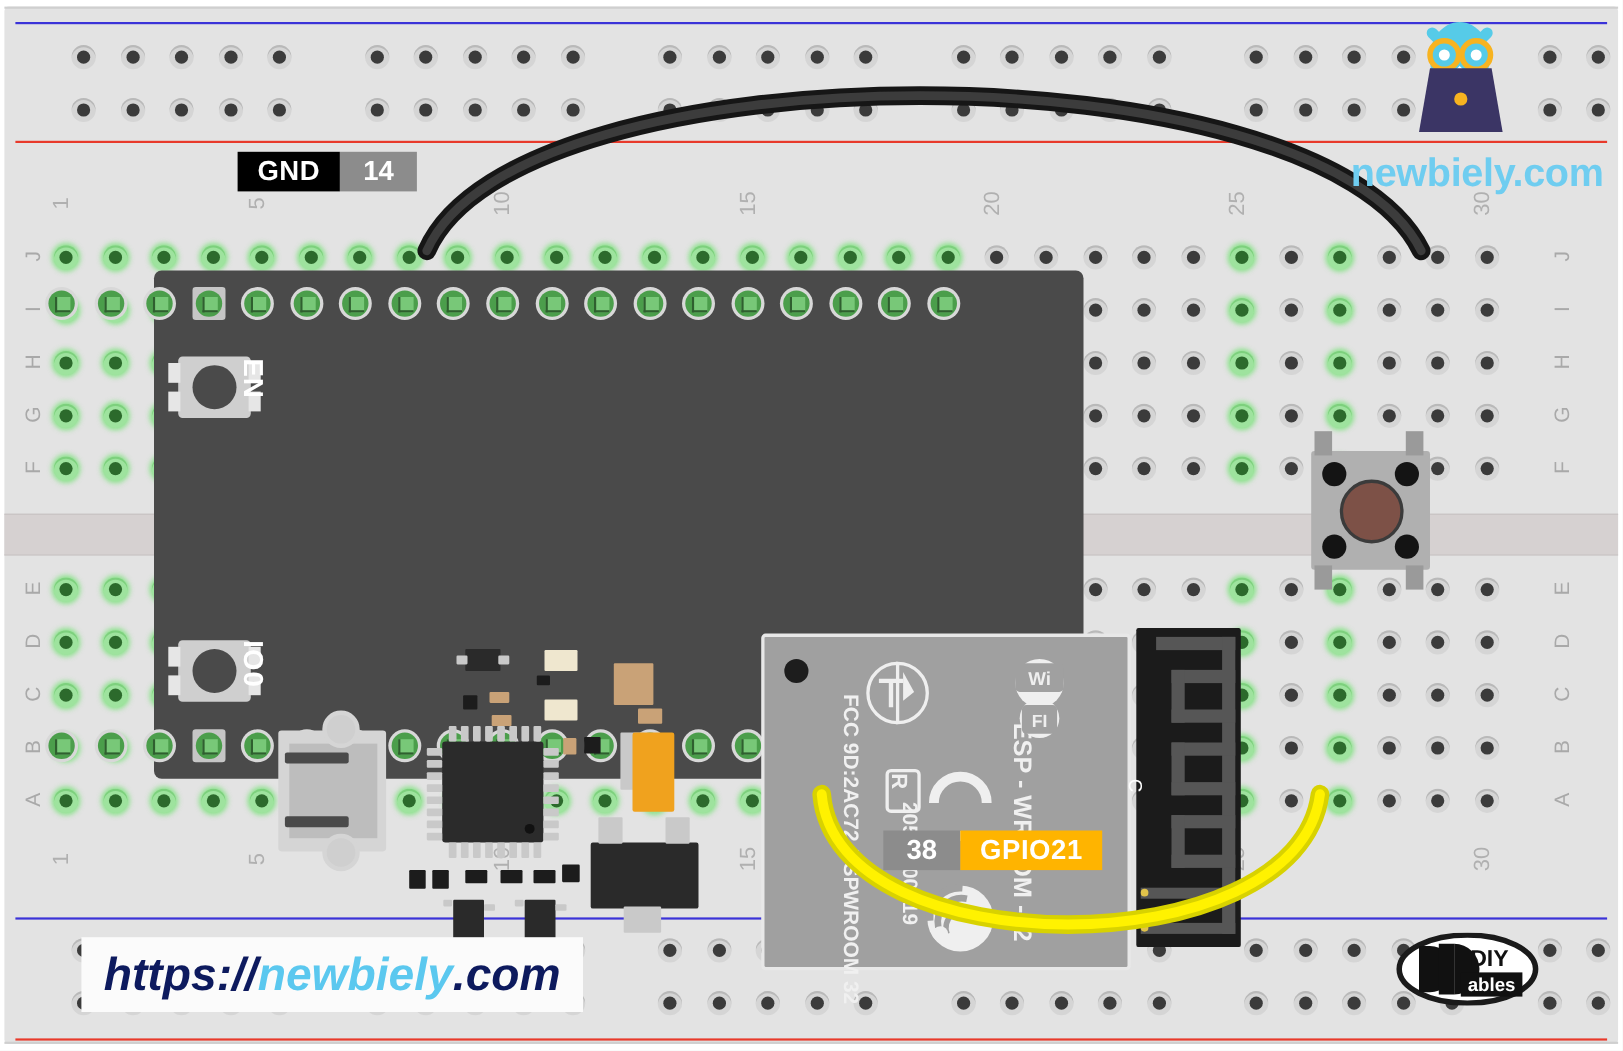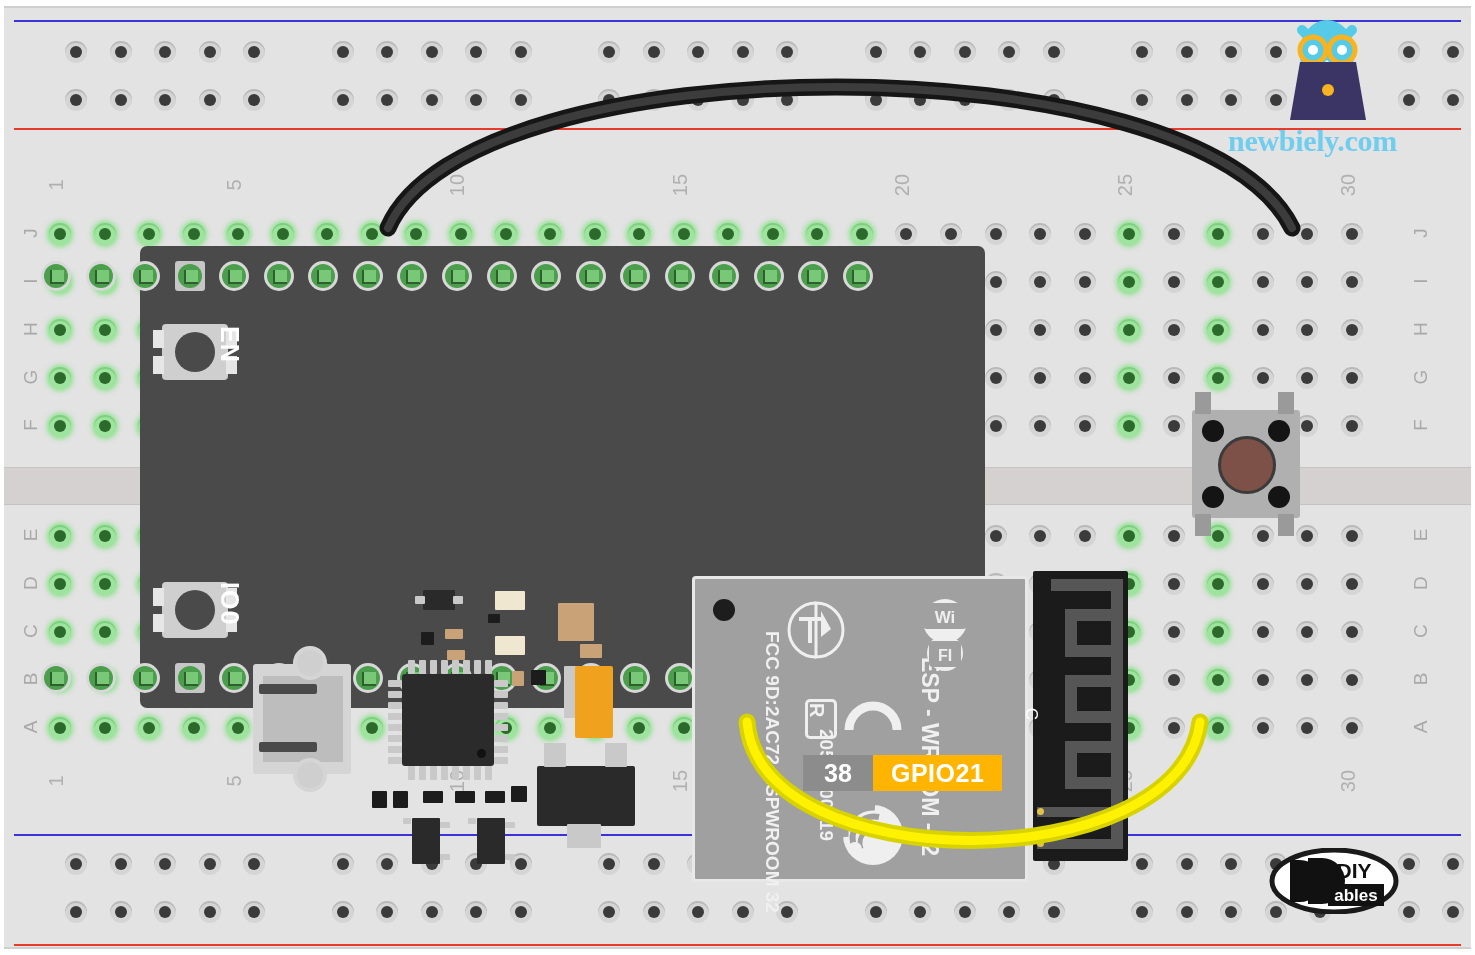--- a/index.html
+++ b/index.html
@@ -151,22 +151,22 @@
   #urlplate{
     position:absolute;left:74px;top:852px;width:456px;height:68px;background:#fbfbfb;
     display:flex;align-items:center;justify-content:center;
   }
   #urlplate .u{font-style:italic;font-weight:700;font-size:42px;font-family:"Liberation Sans",sans-serif;}
   .u.dark{color:#0d1a5e;}
   .u.cyan{color:#5bc8ef;}
 
   
   #wm{
-    position:absolute;left:1228px;top:124px;color:#6fcdf0;font-size:30px;font-weight:700;
-    font-family:Liberation Serif, serif;letter-spacing:-.3px;
+    position:absolute;left:1228px;top:136px;color:#6fcdf0;font-size:36px;font-weight:700;
+    font-family:Liberation Sans, sans-serif;letter-spacing:-.3px;
   }
 
   
   #owl{position:absolute;left:1272px;top:16px;width:110px;height:108px;}
 
   
   #diy{position:absolute;left:1268px;top:848px;width:132px;height:66px;}
 </style>
 </head>
 <body>
@@ -939,20 +939,24 @@
 
   <svg id="wires" viewBox="0 0 1475 955">
 
     <path id="w-gnd-outline" d="M388 228 C 470 40, 1200 40, 1292 228" fill="none" stroke="#161616" stroke-width="17" stroke-linecap="round"></path>
     <path id="w-gnd" d="M388 228 C 470 40, 1200 40, 1292 228" fill="none" stroke="#3c3c3c" stroke-width="8" stroke-linecap="round"></path>
 
     <path id="w-sig-outline" d="M747 722 C 760 880, 1180 880, 1200 722" fill="none" stroke="#d8d200" stroke-width="17" stroke-linecap="round"></path>
     <path id="w-sig" d="M747 722 C 760 880, 1180 880, 1200 722" fill="none" stroke="#fff200" stroke-width="9" stroke-linecap="round"></path>
   </svg>
 
+  <div class="tag gnd" style="left:216px;top:138px;">
+    <div class="name">GND</div>
+    <div class="num">14</div>
+  </div>
   <div class="tag gpio" style="left:803px;top:755px;">
     <div class="num">38</div>
     <div class="name">GPIO21</div>
   </div>
 
   <div id="wm">newbiely.com</div>
 
   <svg id="owl" viewBox="0 0 110 108">
 
     <path d="M30 52 C22 20, 40 4, 55 4 C70 4, 88 20, 80 52 Z" fill="#56cbe8"></path>
@@ -963,20 +967,25 @@
     <line x1="54" y1="34" x2="57" y2="34" stroke="#f7b320" stroke-width="5"></line>
     <circle cx="41" cy="34" r="5" fill="#ffffff"></circle>
     <circle cx="70" cy="34" r="5" fill="#ffffff"></circle>
 
     <path d="M55 44 l5 5 l-5 5 l-5 -5 z" fill="#ffffff"></path>
 
     <path d="M18 104 L28 46 L84 46 L94 104 Z" fill="#3b3565"></path>
     <circle cx="56" cy="74" r="6" fill="#f7b320"></circle>
   </svg>
 
+  <div id="urlplate">
+    <span class="u dark">https://</span>
+      <span class="u cyan">newbiely</span>
+      <span class="u dark">.com</span>
+  </div>
 
   <svg id="diy" viewBox="0 0 132 66">
     <ellipse cx="66" cy="33" rx="62" ry="31" fill="#ffffff" stroke="#1a1a1a" stroke-width="5"></ellipse>
     <path d="M22 12 h10 a21 21 0 0 1 0 42 h-10 z" fill="#111111"></path>
     <path d="M40 10 h14 v46 h-14 z" fill="#111111"></path>
     <path d="M54 10 a23 23 0 0 1 0 46 z" fill="#111111"></path>
     <text x="86" y="30" font-size="21" font-weight="bold" fill="#111111" text-anchor="middle" font-family="Liberation Sans, sans-serif">DIY</text>
     <rect x="60" y="36" width="56" height="22" fill="#111111"></rect>
     <text x="88" y="53" font-size="17" font-weight="bold" fill="#ffffff" text-anchor="middle" font-family="Liberation Sans, sans-serif">ables</text>
   </svg>

